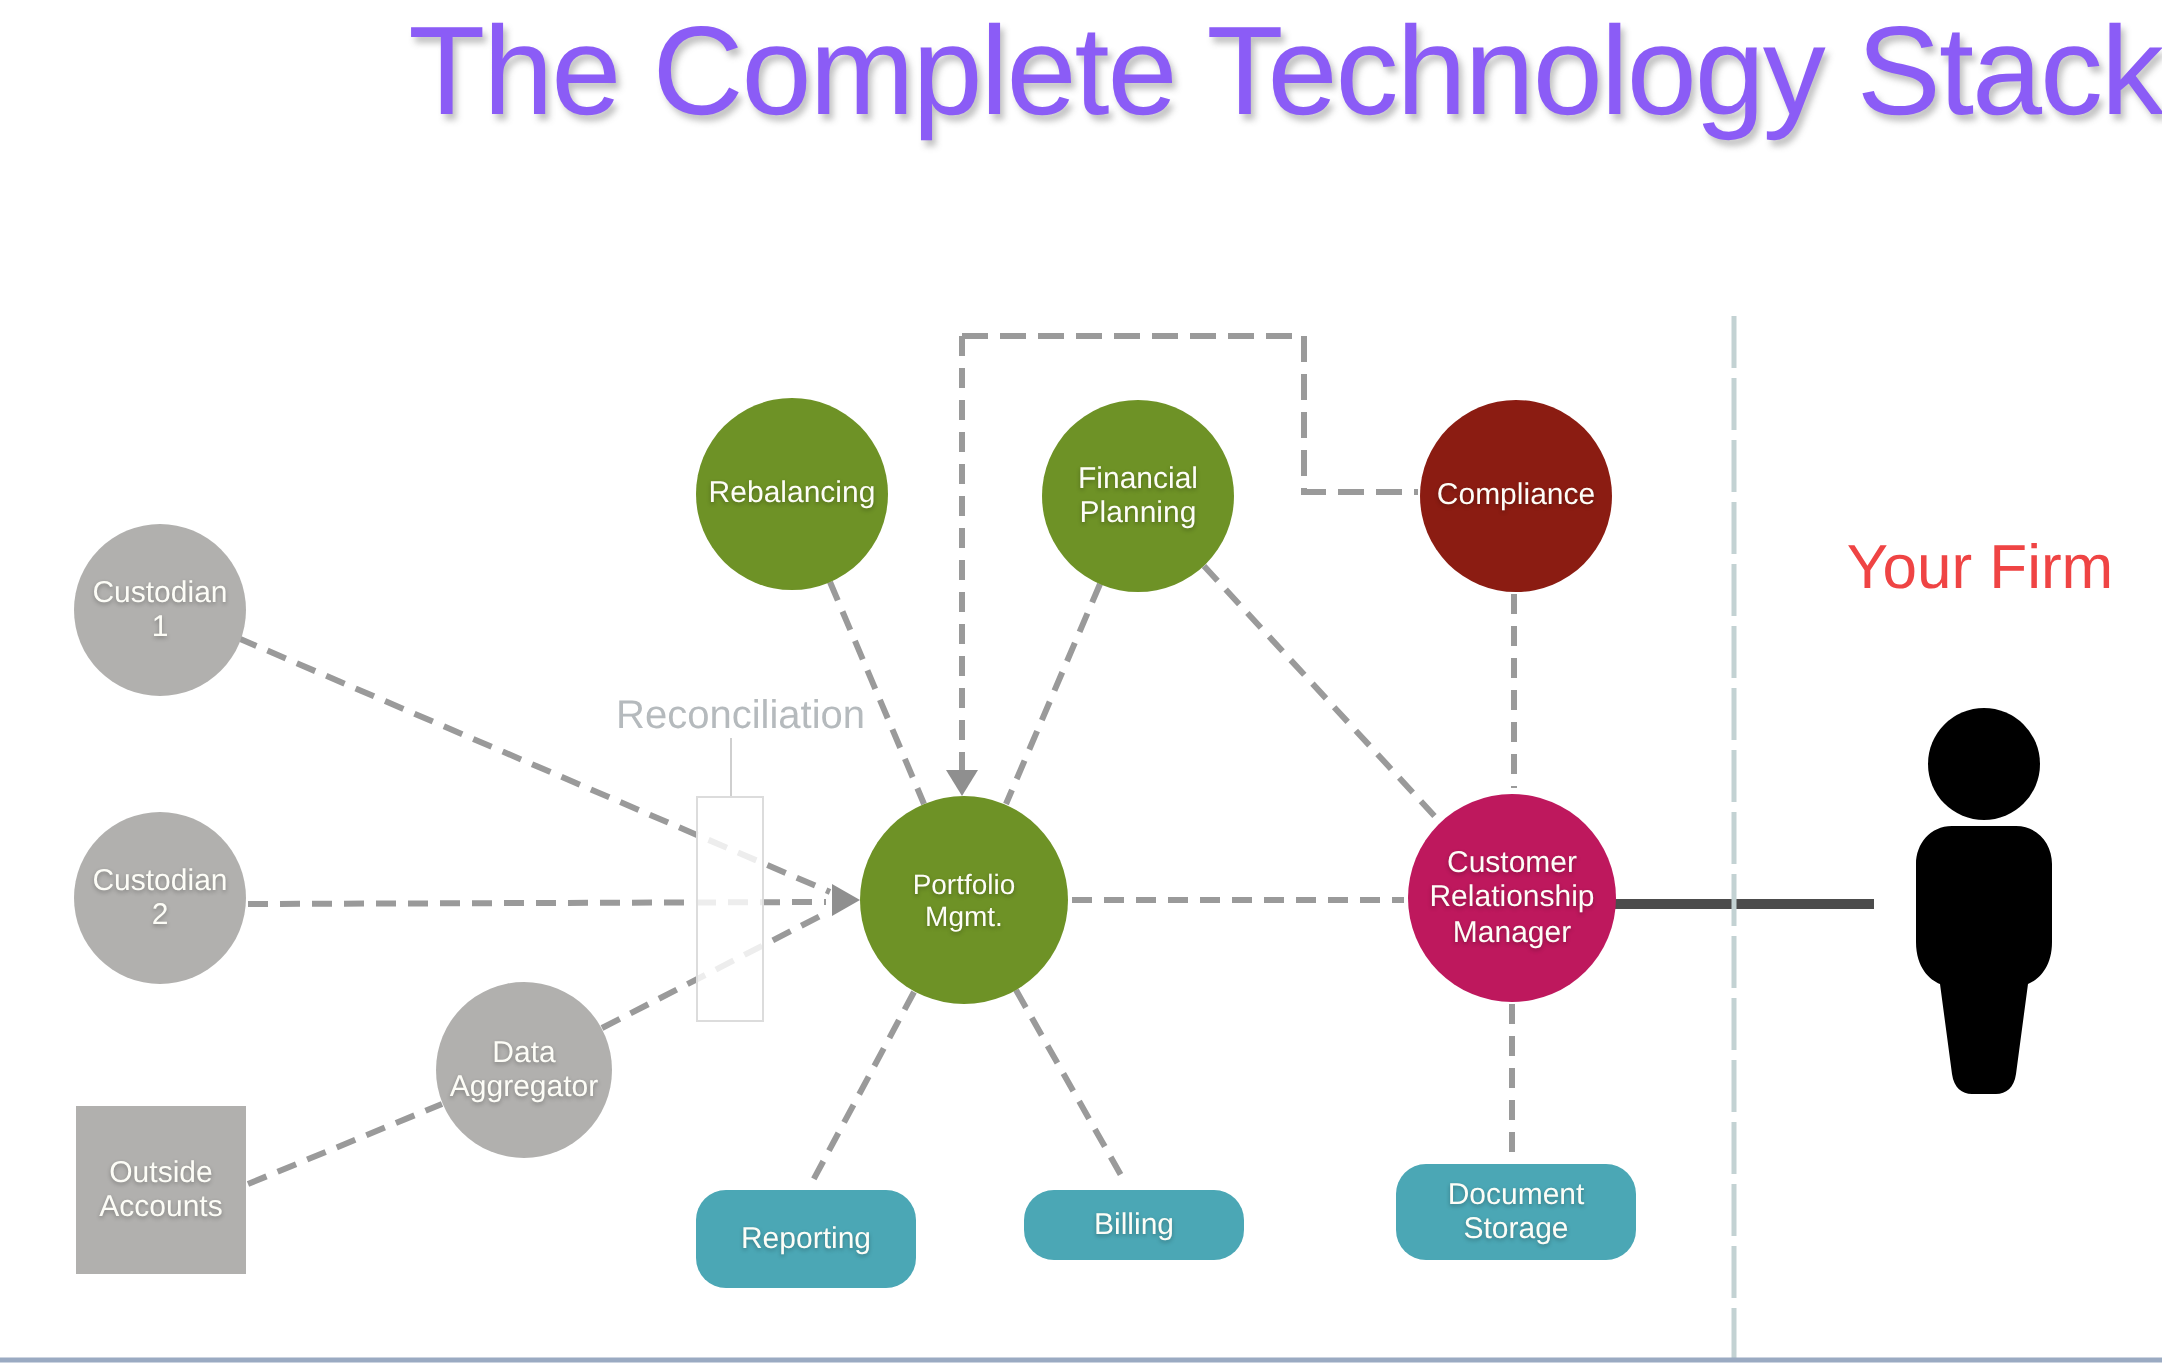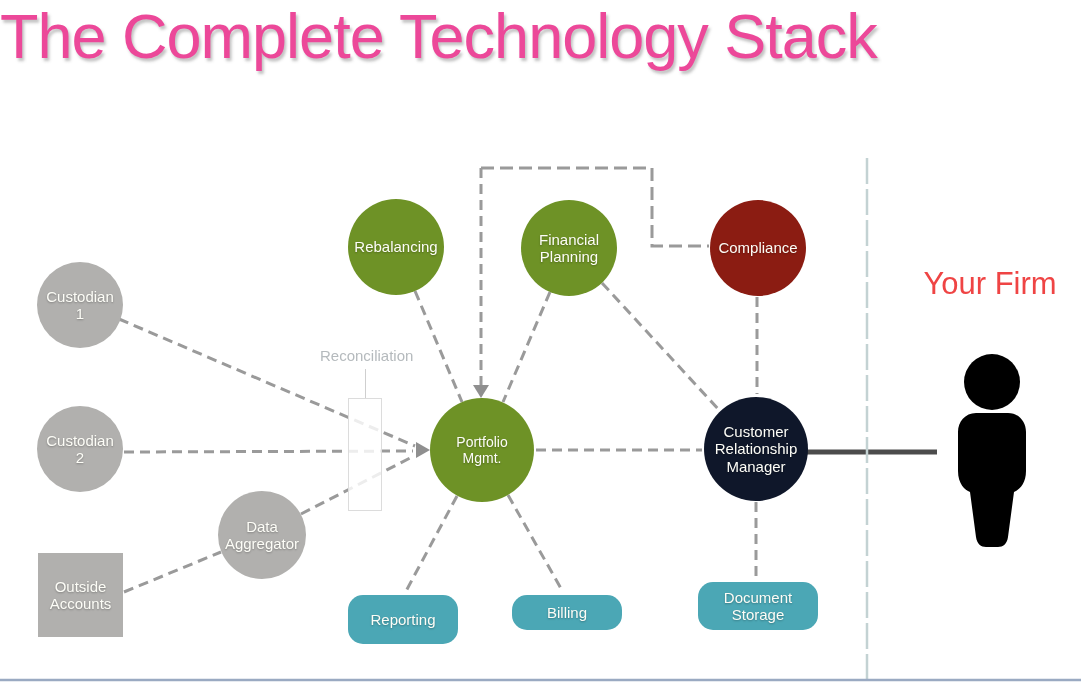--- a/index.html
+++ b/index.html
@@ -1,53 +1,53 @@
 <!DOCTYPE html>
 <html><head>
 <meta charset="utf-8">
 <style>
   html,body { margin:0; padding:0; background:#ffffff; }
   .stage {
     position:relative; width:1081px; height:682px; background:#ffffff;
     overflow:hidden; font-family:"Liberation Sans", sans-serif;
   }
   .page-title {
-    position:absolute; top:0; left:0; width:100%; text-align:left;
-    font-size:63px; font-weight:500; letter-spacing:-1px; color:#ec4899;
+    position:absolute; top:0; left:0; width:100%; text-align:right;
+    font-size:63px; font-weight:500; letter-spacing:-1px; color:#8b5cf6;
     margin:0; text-shadow:2px 3px 3px rgba(80,80,80,0.35);
   }
   svg.layer { position:absolute; left:0; top:0; z-index:1; }
   .node {
     position:absolute; display:flex; align-items:center; justify-content:center;
     text-align:center; color:#fdfdf7; white-space:pre-line; line-height:1.15;
     z-index:3; text-shadow:0 1px 2px rgba(0,0,0,0.28); font-size:15px;
   }
   .circle { border-radius:50%; }
   .gray   { background:#b1b0ae; }
   .green  { background:#6e9226; }
   .darkred{ background:#8b1c12; }
-  .orange { background:#0f172a;justify-content:center; }
+  .orange { background:#be185d;justify-content:center; }
   .teal   { background:#4ba7b5; border-radius:15px; }
   
   #n-custodian1 { left:37px;  top:262px; width:86px;  height:86px; }
   #n-custodian2 { left:37px;  top:406px; width:86px;  height:86px; }
   #n-dataagg    { left:218px; top:491px; width:88px;  height:88px; }
   #n-outside    { left:38px;  top:553px; width:85px;  height:84px; }
   #n-rebalance  { left:348px; top:199px; width:96px;  height:96px; }
   #n-finplan    { left:521px; top:200px; width:96px;  height:96px; }
   #n-compliance { left:710px; top:200px; width:96px;  height:96px; }
   #n-portfolio  { left:430px; top:398px; width:104px; height:104px; font-size:14px; }
   #n-crm        { left:704px; top:397px; width:104px; height:104px; }
   #n-reporting  { left:348px; top:595px; width:110px; height:49px; }
   #n-billing    { left:512px; top:595px; width:110px; height:35px; }
   #n-docstore   { left:698px; top:582px; width:120px; height:48px; }
   
   .recon-label {
-    position:absolute; left:320px; top:347px; z-index:2;
-    font-size:15px; color:#b5babd;
+    position:absolute; left:308px; top:347px; z-index:2;
+    font-size:20px; color:#b5babd;
   }
   .recon-connector {
     position:absolute; left:365px; top:369px; width:1px; height:30px;
     background:#cfcfcf; z-index:2;
   }
   .recon-box {
     position:absolute; left:348px; top:398px; width:32px; height:111px;
     background:rgba(255,255,255,0.82); border:1px solid #dcdcdc; z-index:2;
   }
   

